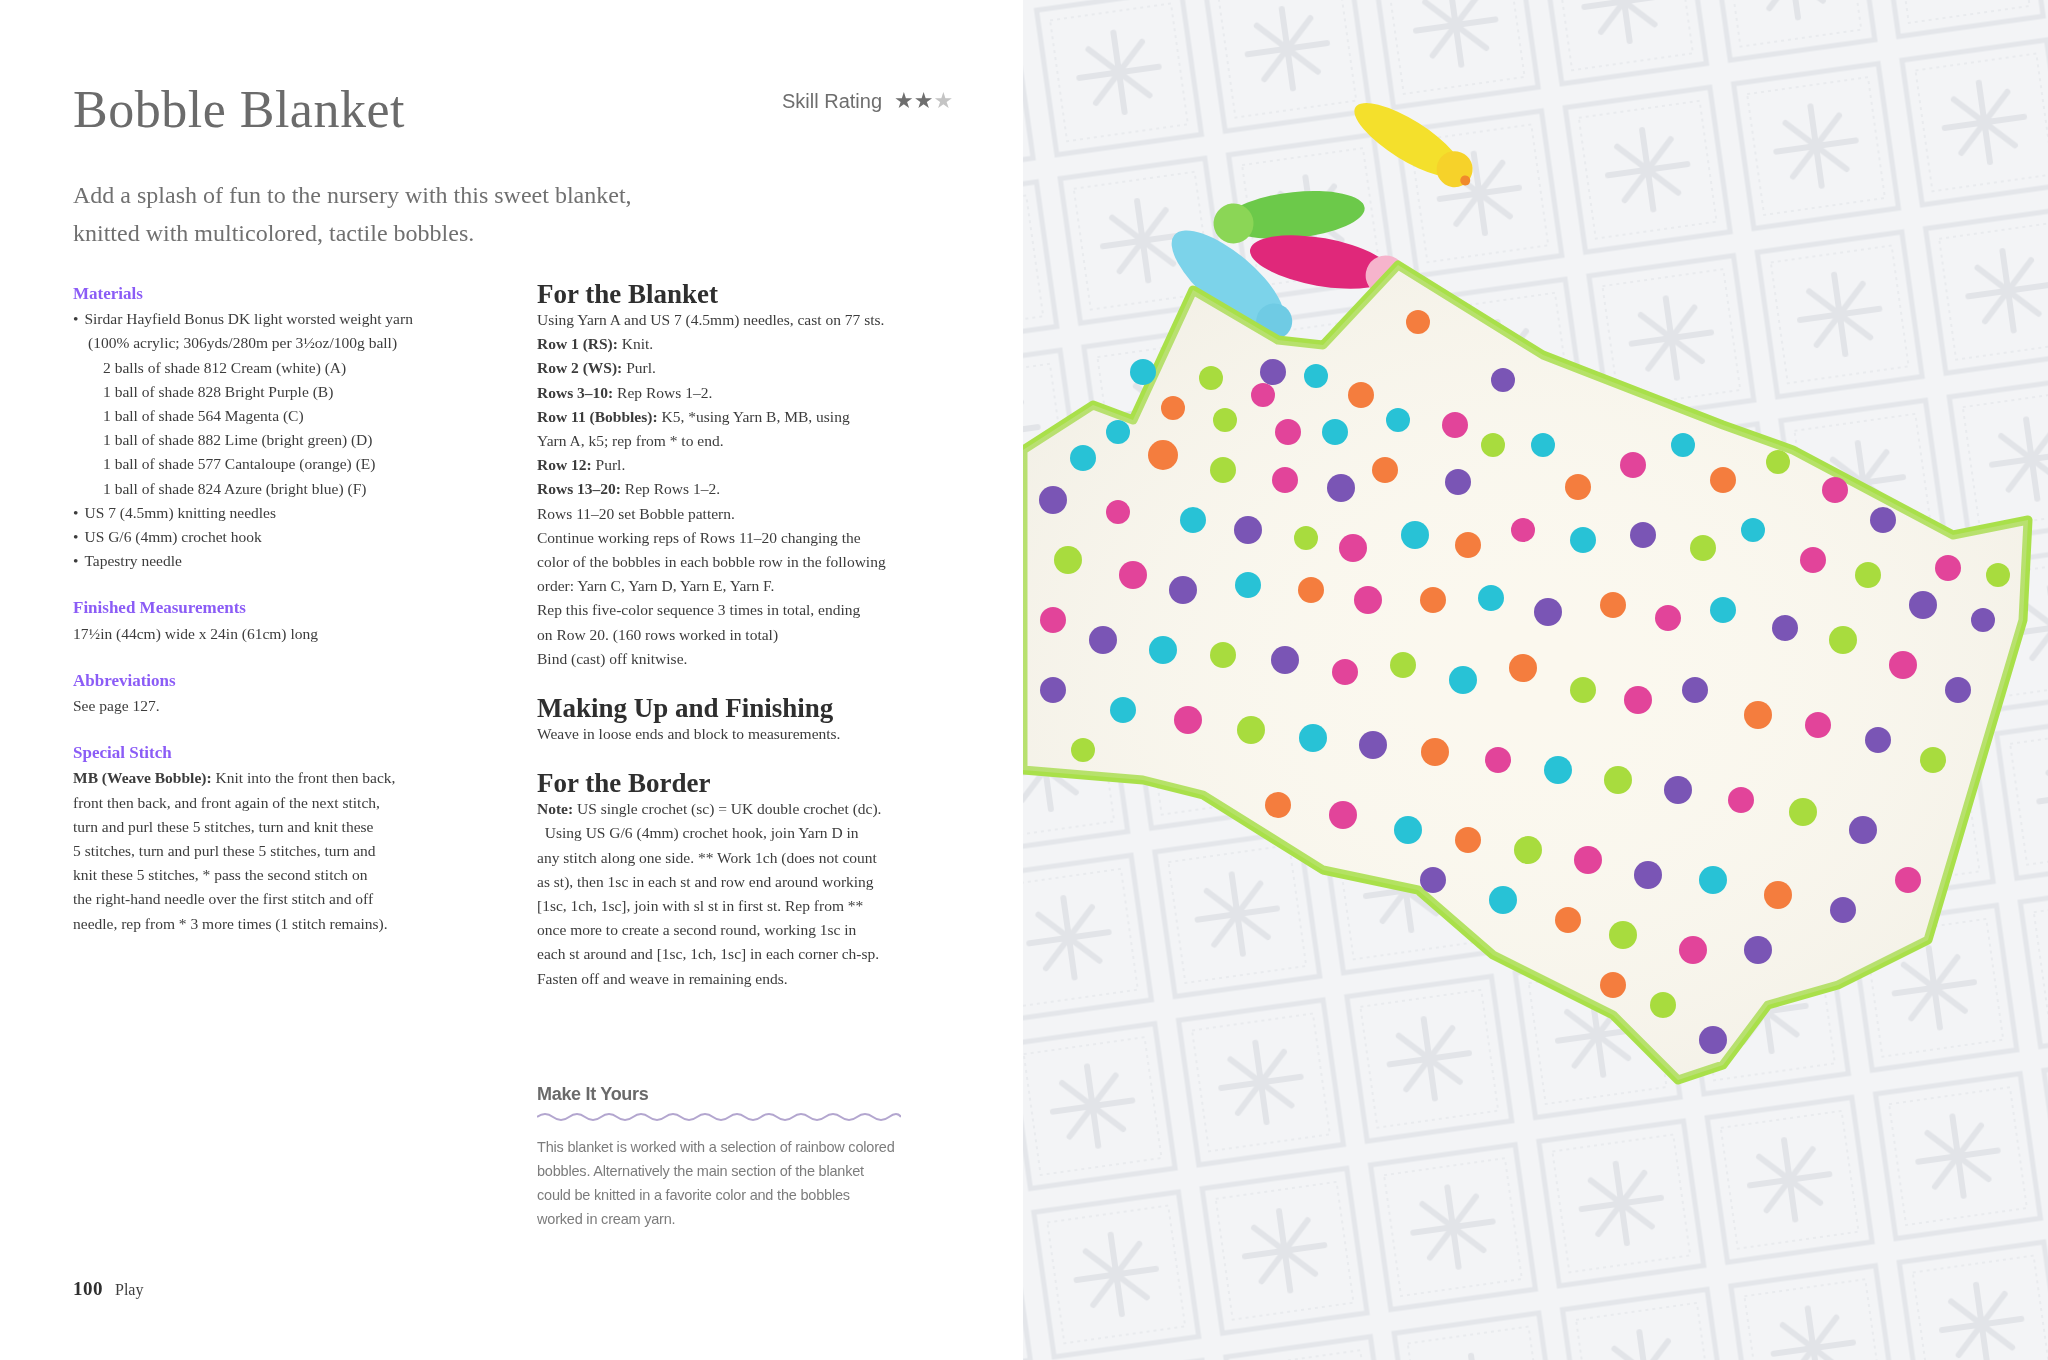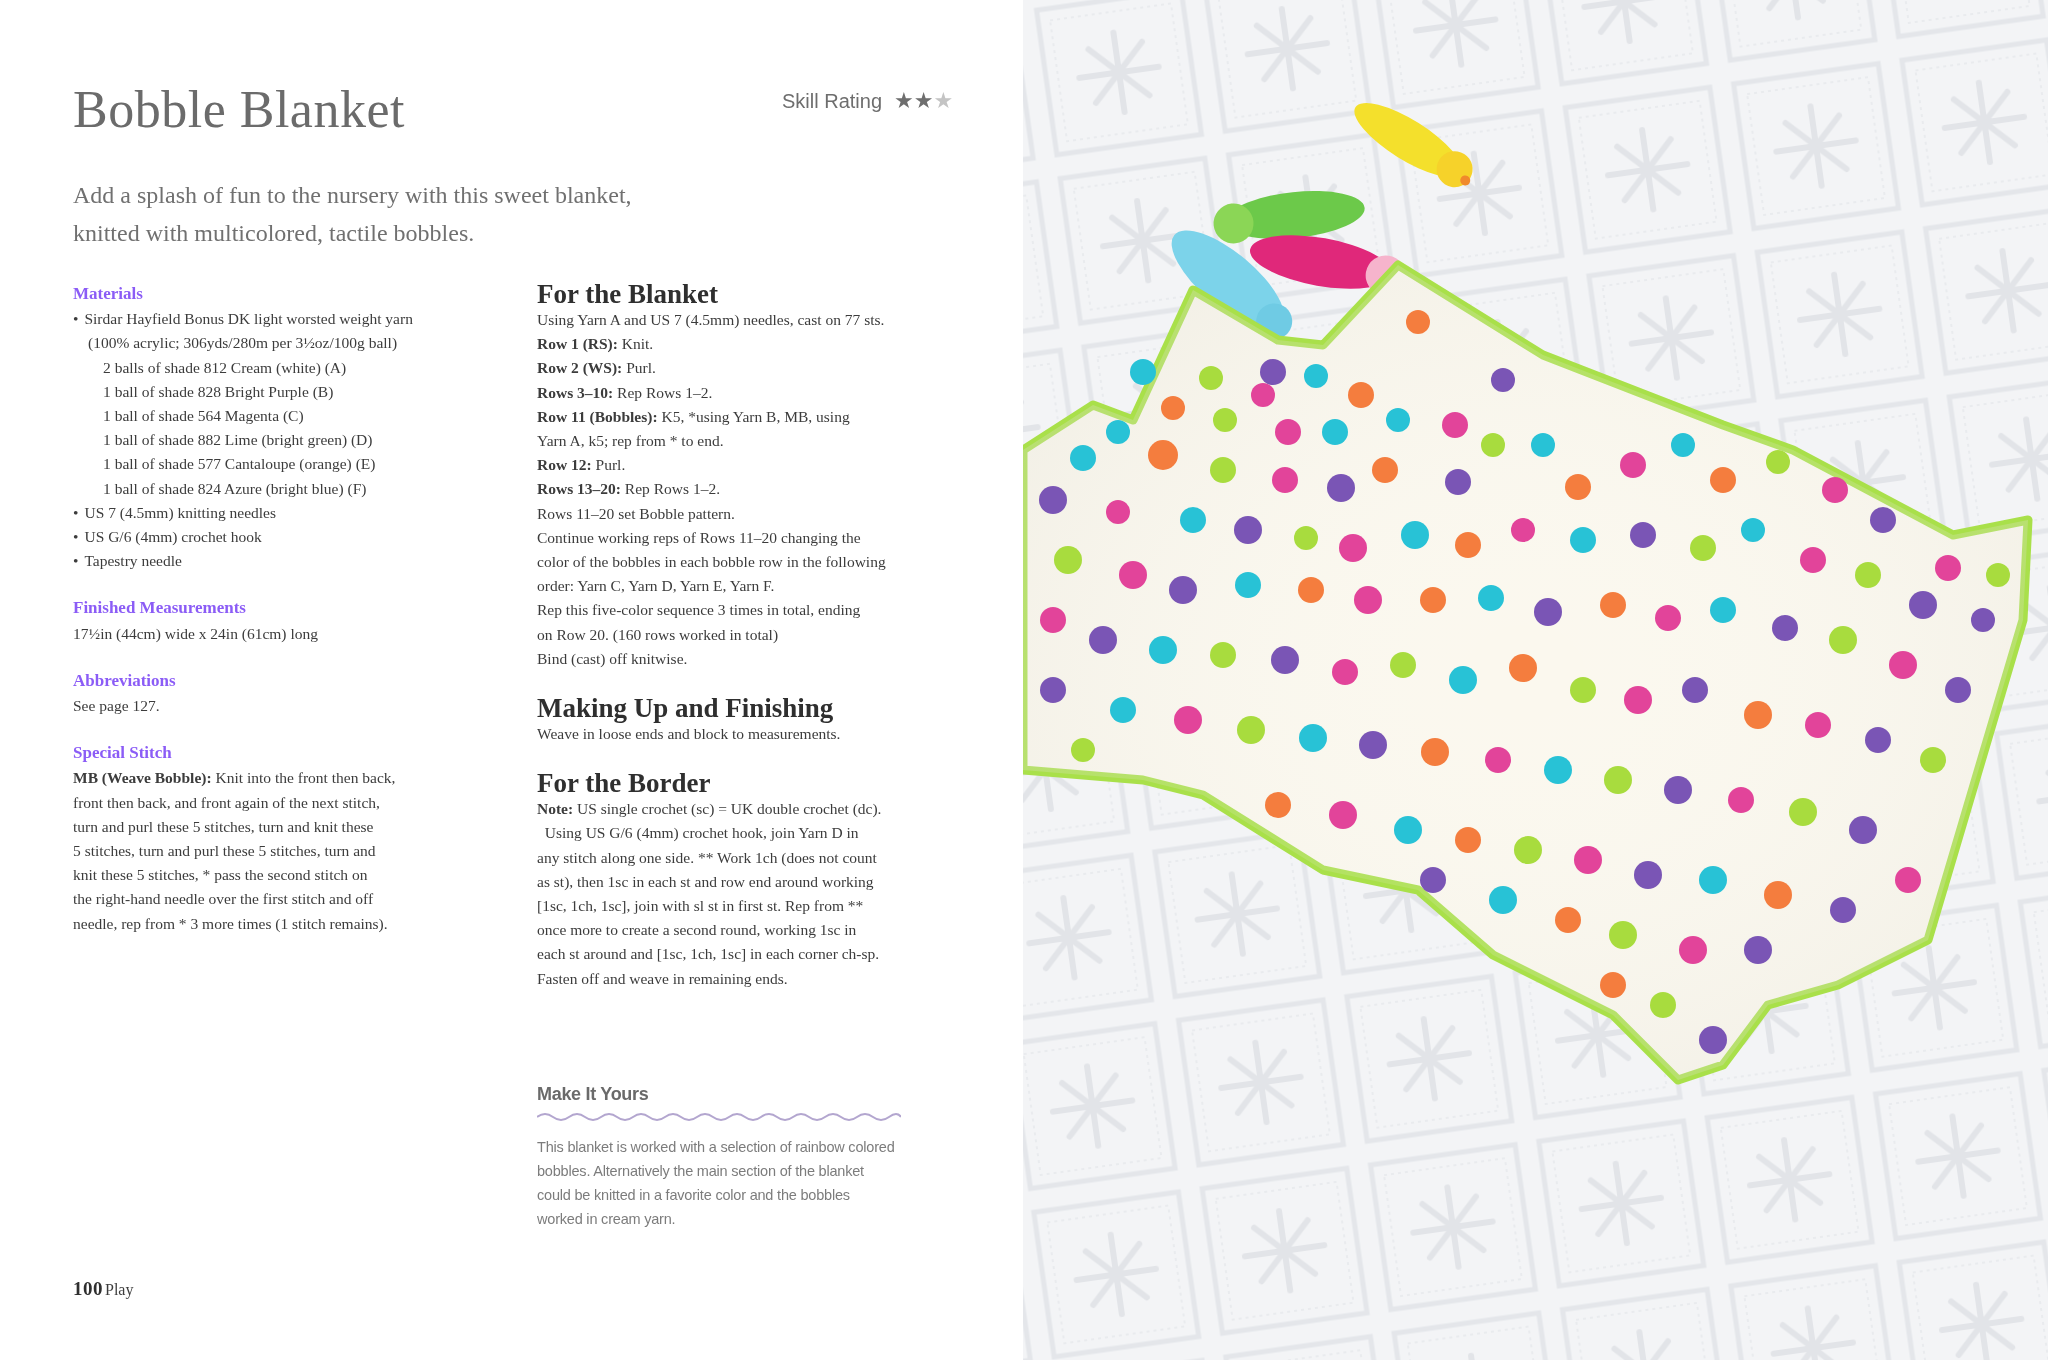--- a/index.html
+++ b/index.html
@@ -26,21 +26,21 @@
   .bullet::before { content: "\2022"; margin-right: 6px; }
   .cont { padding-left: 15px; }
   .sub { padding-left: 30px; }
   .bold { font-weight: bold; }
 
   .myo { position: absolute; left: 537px; top: 1076px; width: 380px; font-family: "Liberation Sans", "DejaVu Sans", sans-serif; }
   .myo-title { font-size: 18px; font-weight: bold; color: #6a6a6a; letter-spacing: -0.3px; }
   .myo-wave { display: block; margin-top: 6px; margin-bottom: 12px; }
   .myo-body { font-size: 14.5px; line-height: 24px; color: #7c7c7c; letter-spacing: -0.2px; }
 
-  .folio { position: absolute; left: 73px; top: 1270px; display: flex; align-items: baseline; gap: 2px; }
+  .folio { position: absolute; left: 73px; top: 1270px; display: flex; align-items: baseline; gap: 12px; }
   .folio-num { font-size: 19px; font-weight: bold; color: #2f2f2f; letter-spacing: 0.5px; }
   .folio-sec { font-size: 16px; color: #3c3c3c; }
 
   .photo { position: absolute; left: 1023px; top: 0; width: 1025px; height: 1360px; overflow: hidden; background: #f4f5f6; }
   .photo svg { display: block; }
 </style>
 </head>
 <body>
 
 <div class="left-page">

